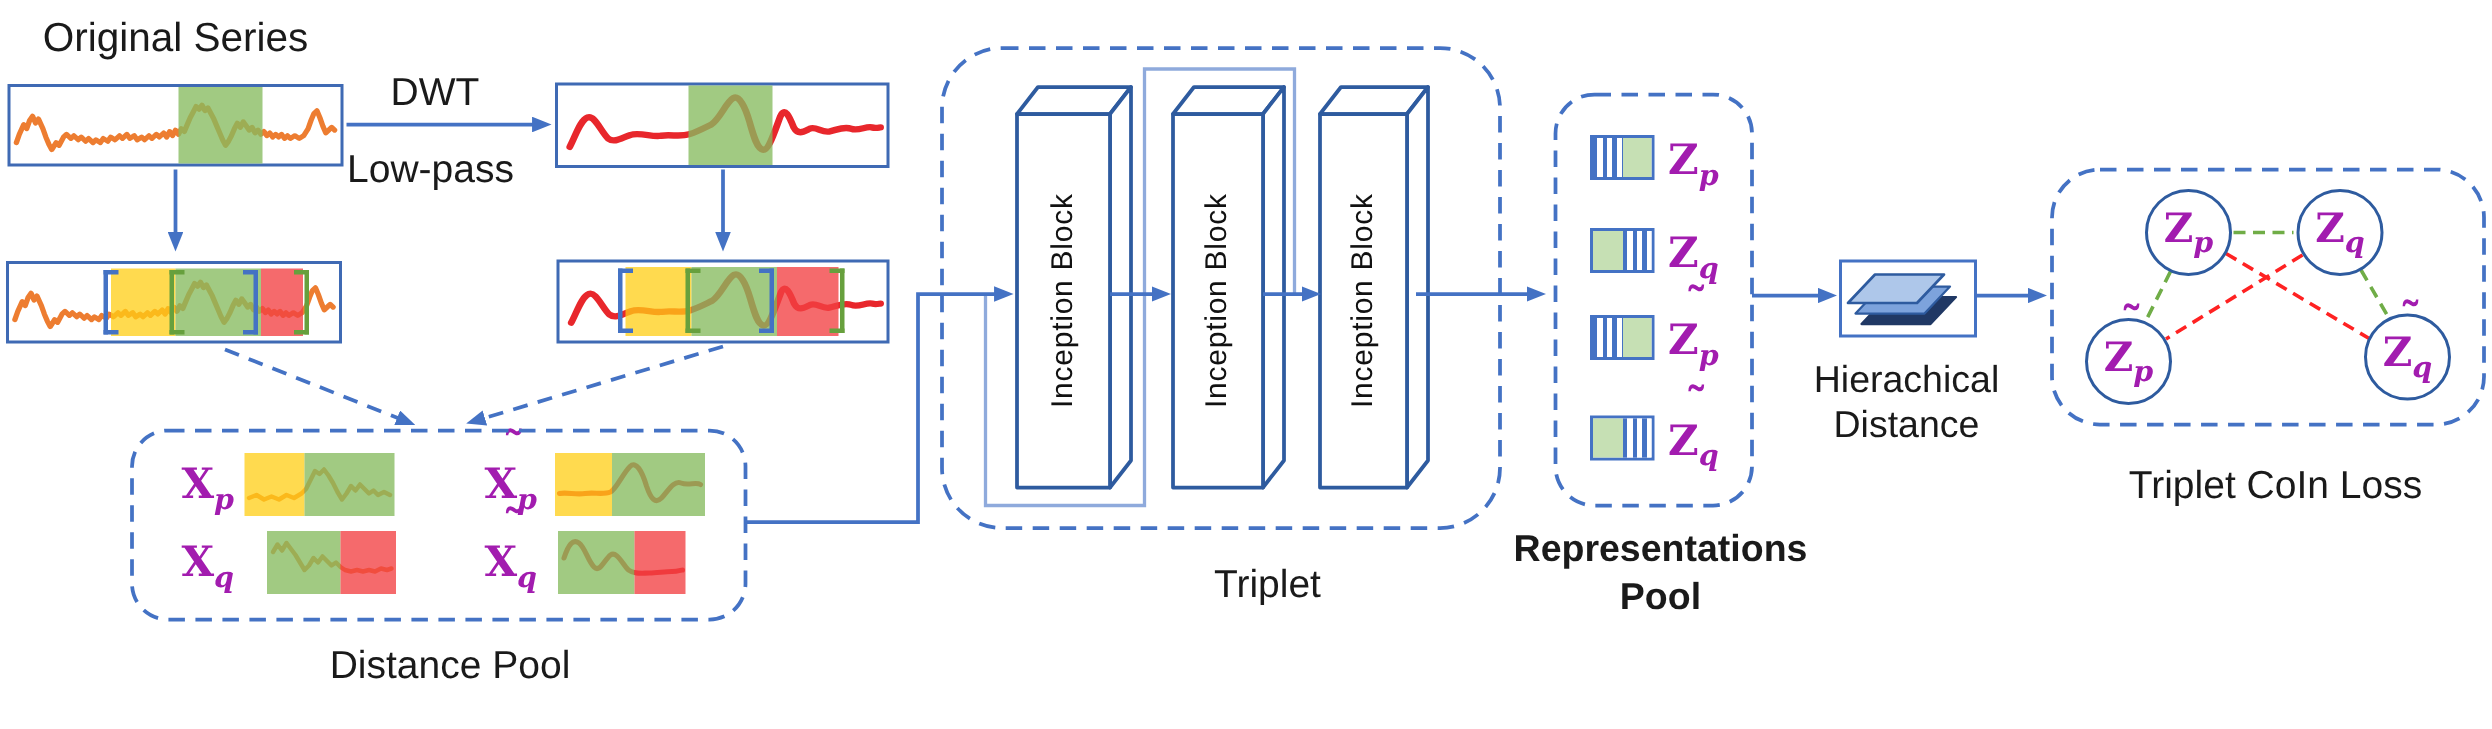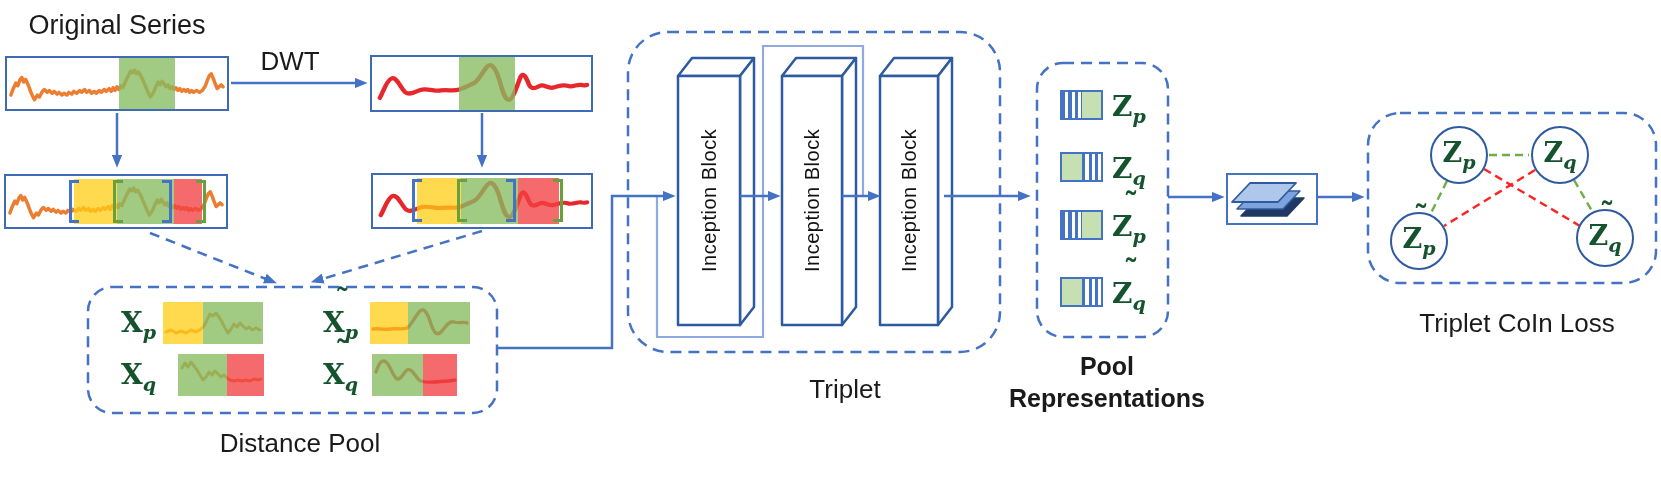--- a/index.html
+++ b/index.html
@@ -17,21 +17,21 @@
   .ov-red{background:rgba(242,64,67,0.78);}
   .bk{position:absolute;width:10px;height:43px;top:4px;box-sizing:border-box;}
   .bk.open{border-left:3px solid;border-top:3px solid;border-bottom:3px solid;}
   .bk.close{border-right:3px solid;border-top:3px solid;border-bottom:3px solid;}
   .bk.blue{border-color:#4472C4;}
   .bk.green{border-color:#67A03D;}
   
   .thumb{position:absolute;}
   .thumb svg{position:absolute;left:0;top:0;width:100%;height:100%;}
   
-  .math{font-family:"DejaVu Serif",serif;font-weight:700;font-size:28px;color:#14532d;}
+  .math{font-family:"DejaVu Serif",serif;font-weight:700;font-size:28px;color:#a21caf;}
   .math sub{font-style:italic;font-size:19px;font-weight:700;vertical-align:-7px;letter-spacing:0;}
   .mt{position:relative;display:inline-block;}
   .mt .tl{position:absolute;top:-13px;left:2px;width:100%;text-align:center;
           font-size:30px;line-height:14px;font-weight:700;}
   
   .blocktext{position:absolute;display:flex;align-items:center;justify-content:center;
              writing-mode:vertical-rl;transform:rotate(180deg);
              font-size:20px;color:#111;z-index:6;letter-spacing:0.5px;}
   
   .zicon{position:absolute;width:43px;height:30px;border:2px solid #4472C4;box-sizing:border-box;
@@ -50,20 +50,21 @@
   .boxlayer{z-index:2;}
 </style>
 </head>
 <body>
 
 <div id="canvas">
 
   <div class="lbl" style="left:5px;top:10px;width:224px;font-size:27px;">Original Series</div>
   <div class="lbl" style="left:240px;top:46px;width:100px;">DWT</div>
   <div class="lbl" style="left:212px;top:96px;width:150px;line-height:33px;">
+    <div>Low-pass</div>
   </div>
 
   <div class="sbox boxlayer" style="left:5px;top:56px;width:224px;height:55px;">
     <svg viewBox="0 0 224 55" preserveAspectRatio="none">
       <polyline fill="none" stroke="#ED7D31" stroke-width="3.6" stroke-linejoin="round" stroke-linecap="round" points="4,40 6,34 9,27 11,30 13,24 15,21 17,26 19,23 22,30 24,36 26,41 28,45 31,40 33,42 36,36 38,34 41,37 43,35 46,38 48,36 51,39 53,37 56,40 58,38 61,40 63,37 66,39 68,36 71,38 74,35 76,37 79,34 81,37 84,35 86,38 89,36 91,38 94,35 96,37 99,34 101,36 104,33 106,36 108,32 110,35 112,31 114,34 116,30 118,32 120,27 122,22 124,18 126,14 128,16 130,13 132,17 134,15 136,19 138,23 140,28 142,33 144,38 146,42 148,39 150,35 152,30 154,26 156,29 158,25 160,28 162,31 164,29 166,33 168,31 170,34 172,32 174,35 176,33 178,36 180,34 182,36 184,34 186,37 188,35 190,37 193,35 196,37 199,35 202,30 204,24 206,19 208,17 210,22 212,28 214,33 216,31 218,29 220,31"></polyline>
     </svg>
     <div class="ov ov-green" style="left:112px;width:56px;"></div>
   </div>
 
   <div class="sbox boxlayer" style="left:370px;top:55px;width:223px;height:57px;">
@@ -168,30 +169,34 @@
     <span class="mt"><span class="tl">˜</span><span>Z</span><sub>p</sub></span>
   </div>
   <div class="zicon" style="left:1060px;top:277px;">
     <div class="zhalf zgreen"></div>
       <div class="zhalf zstripes"></div>
   </div>
   <div class="math zlabel" style="left:1112px;top:277px;">
     <span class="mt"><span class="tl">˜</span><span>Z</span><sub>q</sub></span>
   </div>
   <div class="lbl bold" style="left:987px;top:350px;width:240px;font-size:25px;line-height:32px;">
+    <div>Representations</div>
     <div>Pool</div>
-    <div>Representations</div>
   </div>
 
   <div class="hdbox" style="left:1226px;top:173px;width:92px;height:52px;">
     <svg width="84" height="46" viewBox="0 0 84 46">
       <polygon points="28,22 74,22 57,40 11,40" fill="#203864" stroke="#203864" stroke-width="1.5" stroke-linejoin="round"></polygon>
       <polygon points="24,15 70,15 53,33 7,33" fill="#7DA3DC" stroke="#2E5B9F" stroke-width="1.5" stroke-linejoin="round"></polygon>
       <polygon points="20,7 66,7 48,26 2,26" fill="#AEC7EA" stroke="#2E5B9F" stroke-width="1.8" stroke-linejoin="round"></polygon>
     </svg>
+  </div>
+  <div class="lbl" style="left:1171px;top:238px;width:200px;font-size:25px;line-height:30px;">
+    <div>Hierachical</div>
+    <div>Distance</div>
   </div>
 
   <div class="circ" style="left:1430px;top:126px;">
     <span class="math" style="font-size:27px;"><span class="mt"><span class="tl"></span><span>Z</span><sub>p</sub></span></span>
   </div>
   <div class="circ" style="left:1531px;top:126px;">
     <span class="math" style="font-size:27px;"><span class="mt"><span class="tl"></span><span>Z</span><sub>q</sub></span></span>
   </div>
   <div class="circ" style="left:1390px;top:212px;">
     <span class="math" style="font-size:27px;"><span class="mt"><span class="tl">˜</span><span>Z</span><sub>p</sub></span></span>

